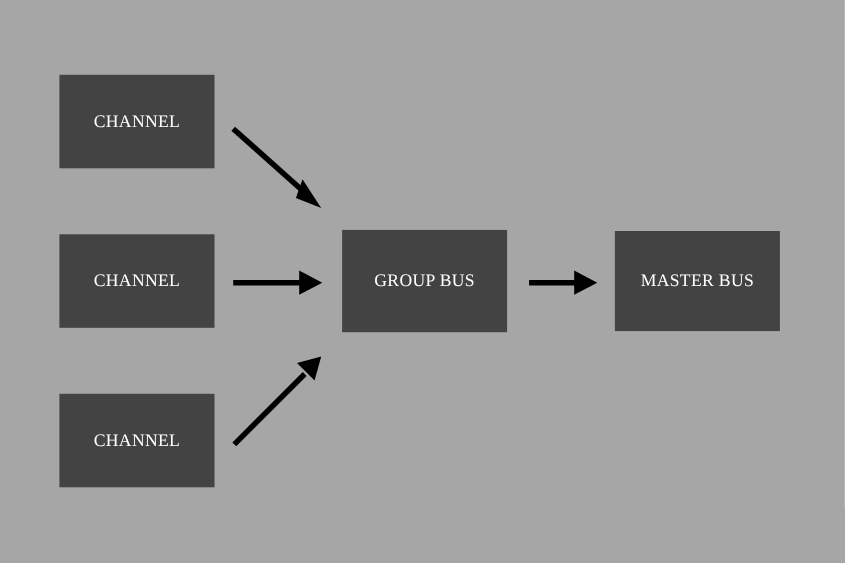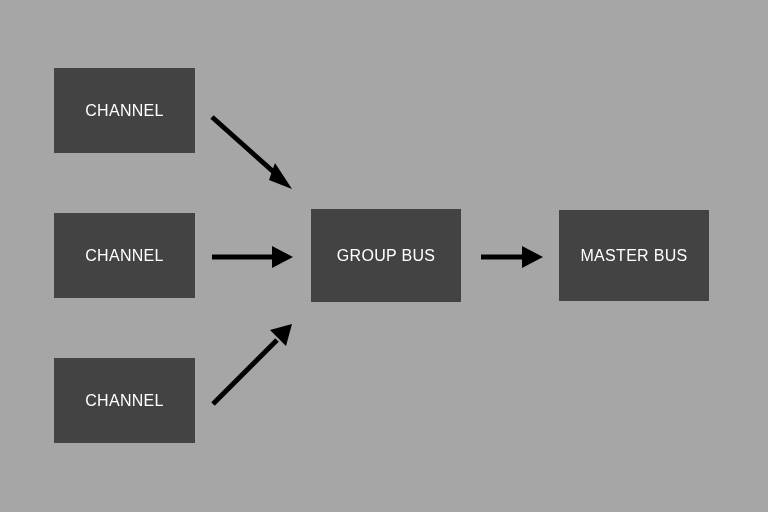--- a/index.html
+++ b/index.html
@@ -27,20 +27,21 @@
     box-sizing: border-box;
   }
   .node-label {
     color: #ffffff;
     font-size: 16px;
     font-weight: 400;
     letter-spacing: 0.3px;
     line-height: 1;
     white-space: nowrap;
     text-align: center;
+    font-family: Liberation Serif, serif;
   }
   #edge-layer {
     position: absolute;
     left: 0;
     top: 0;
     width: 768px;
     height: 512px;
     pointer-events: none;
   }
   .edge-line {

